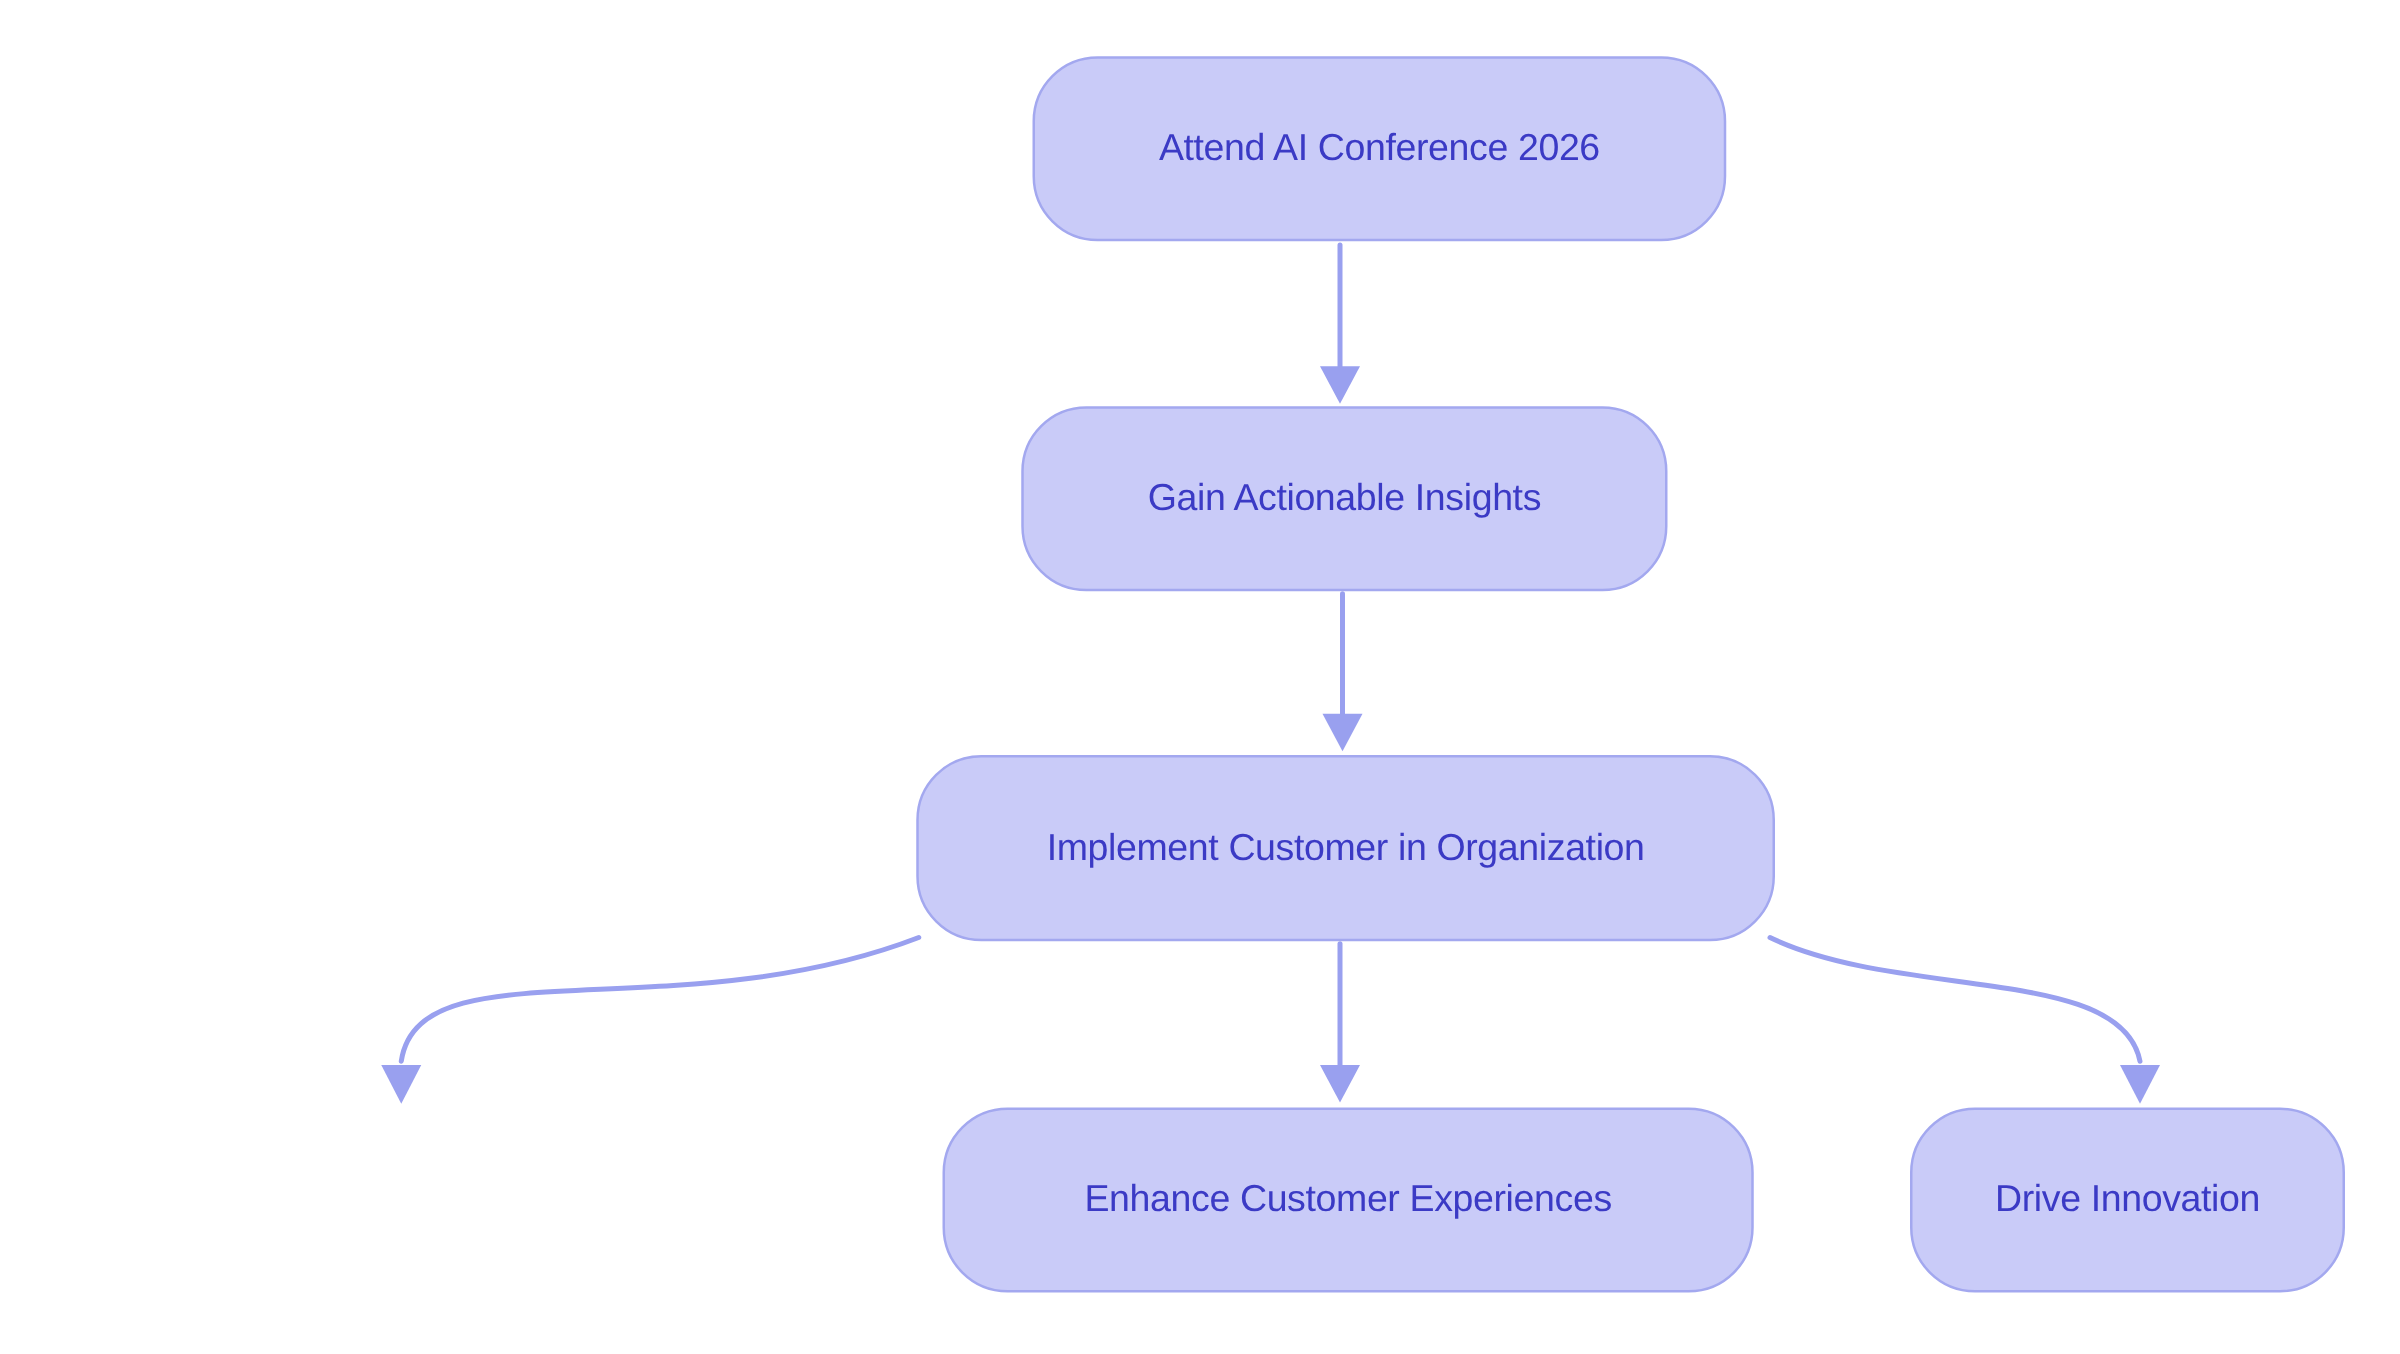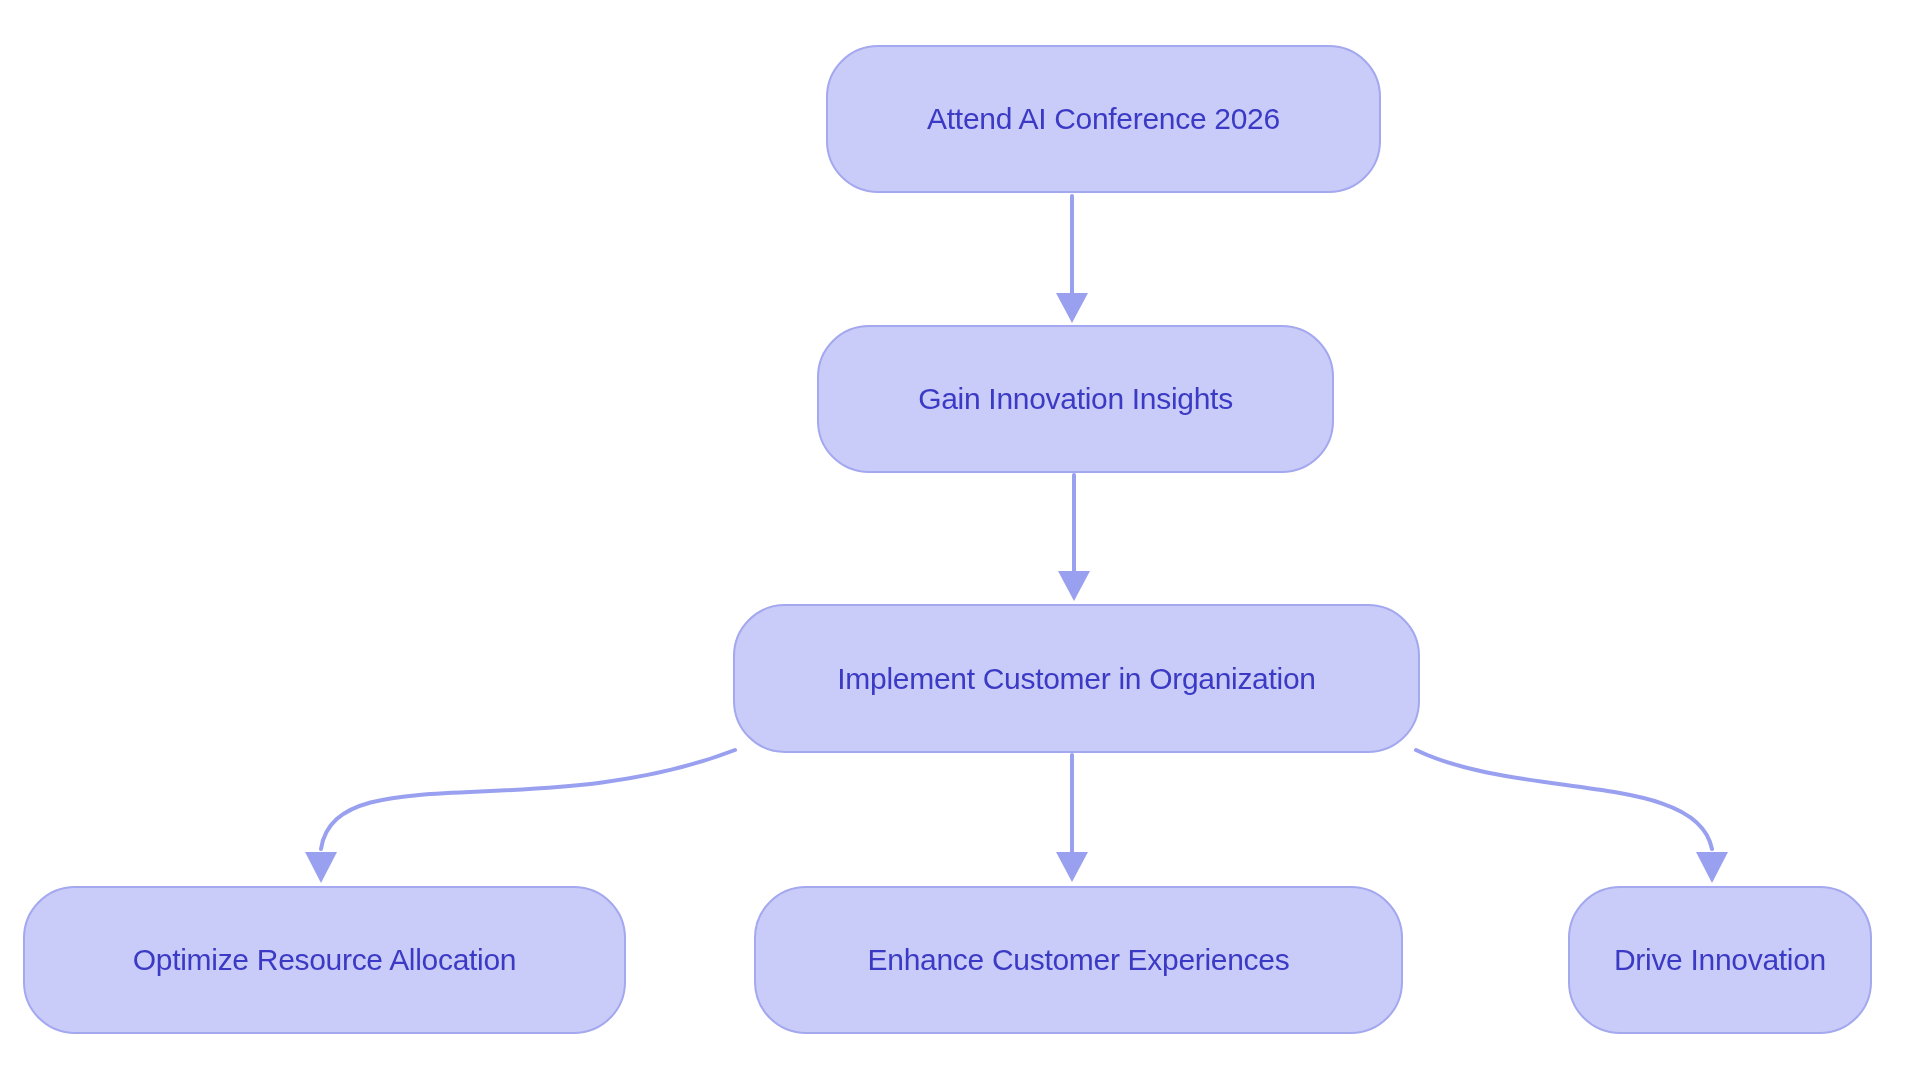--- a/index.html
+++ b/index.html
@@ -80,23 +80,22 @@
     </g>
 
     <g>
       <path class="edge-line" d="M 1416 750 C 1520 800, 1697 772, 1712 849"></path>
       <polygon class="edge-head" points="1696,852 1728,852 1712,883"></polygon>
     </g>
   </svg>
 
   <div class="node" style="left:826px;top:45px;width:555px;height:148px;">Attend AI Conference 2026</div>
 
-  <div class="node" style="left:817px;top:325px;width:517px;height:148px;">Gain Innovation Insights</div>
+  <div class="node" style="left:817px;top:325px;width:517px;height:148px;">Gain Actionable Insights</div>
 
   <div class="node" style="left:733px;top:604px;width:687px;height:149px;">Implement Customer in Organization</div>
 
-  <div class="node" style="left:23px;top:886px;width:603px;height:148px;">Optimize Resource Allocation</div>
 
   <div class="node" style="left:754px;top:886px;width:649px;height:148px;">Enhance Customer Experiences</div>
 
-  <div class="node" style="left:1568px;top:886px;width:304px;height:148px;">Drive Innovation</div>
+  <div class="node" style="left:1528px;top:886px;width:348px;height:148px;">Drive Innovation</div>
 
 </div>
 
 </body></html>

